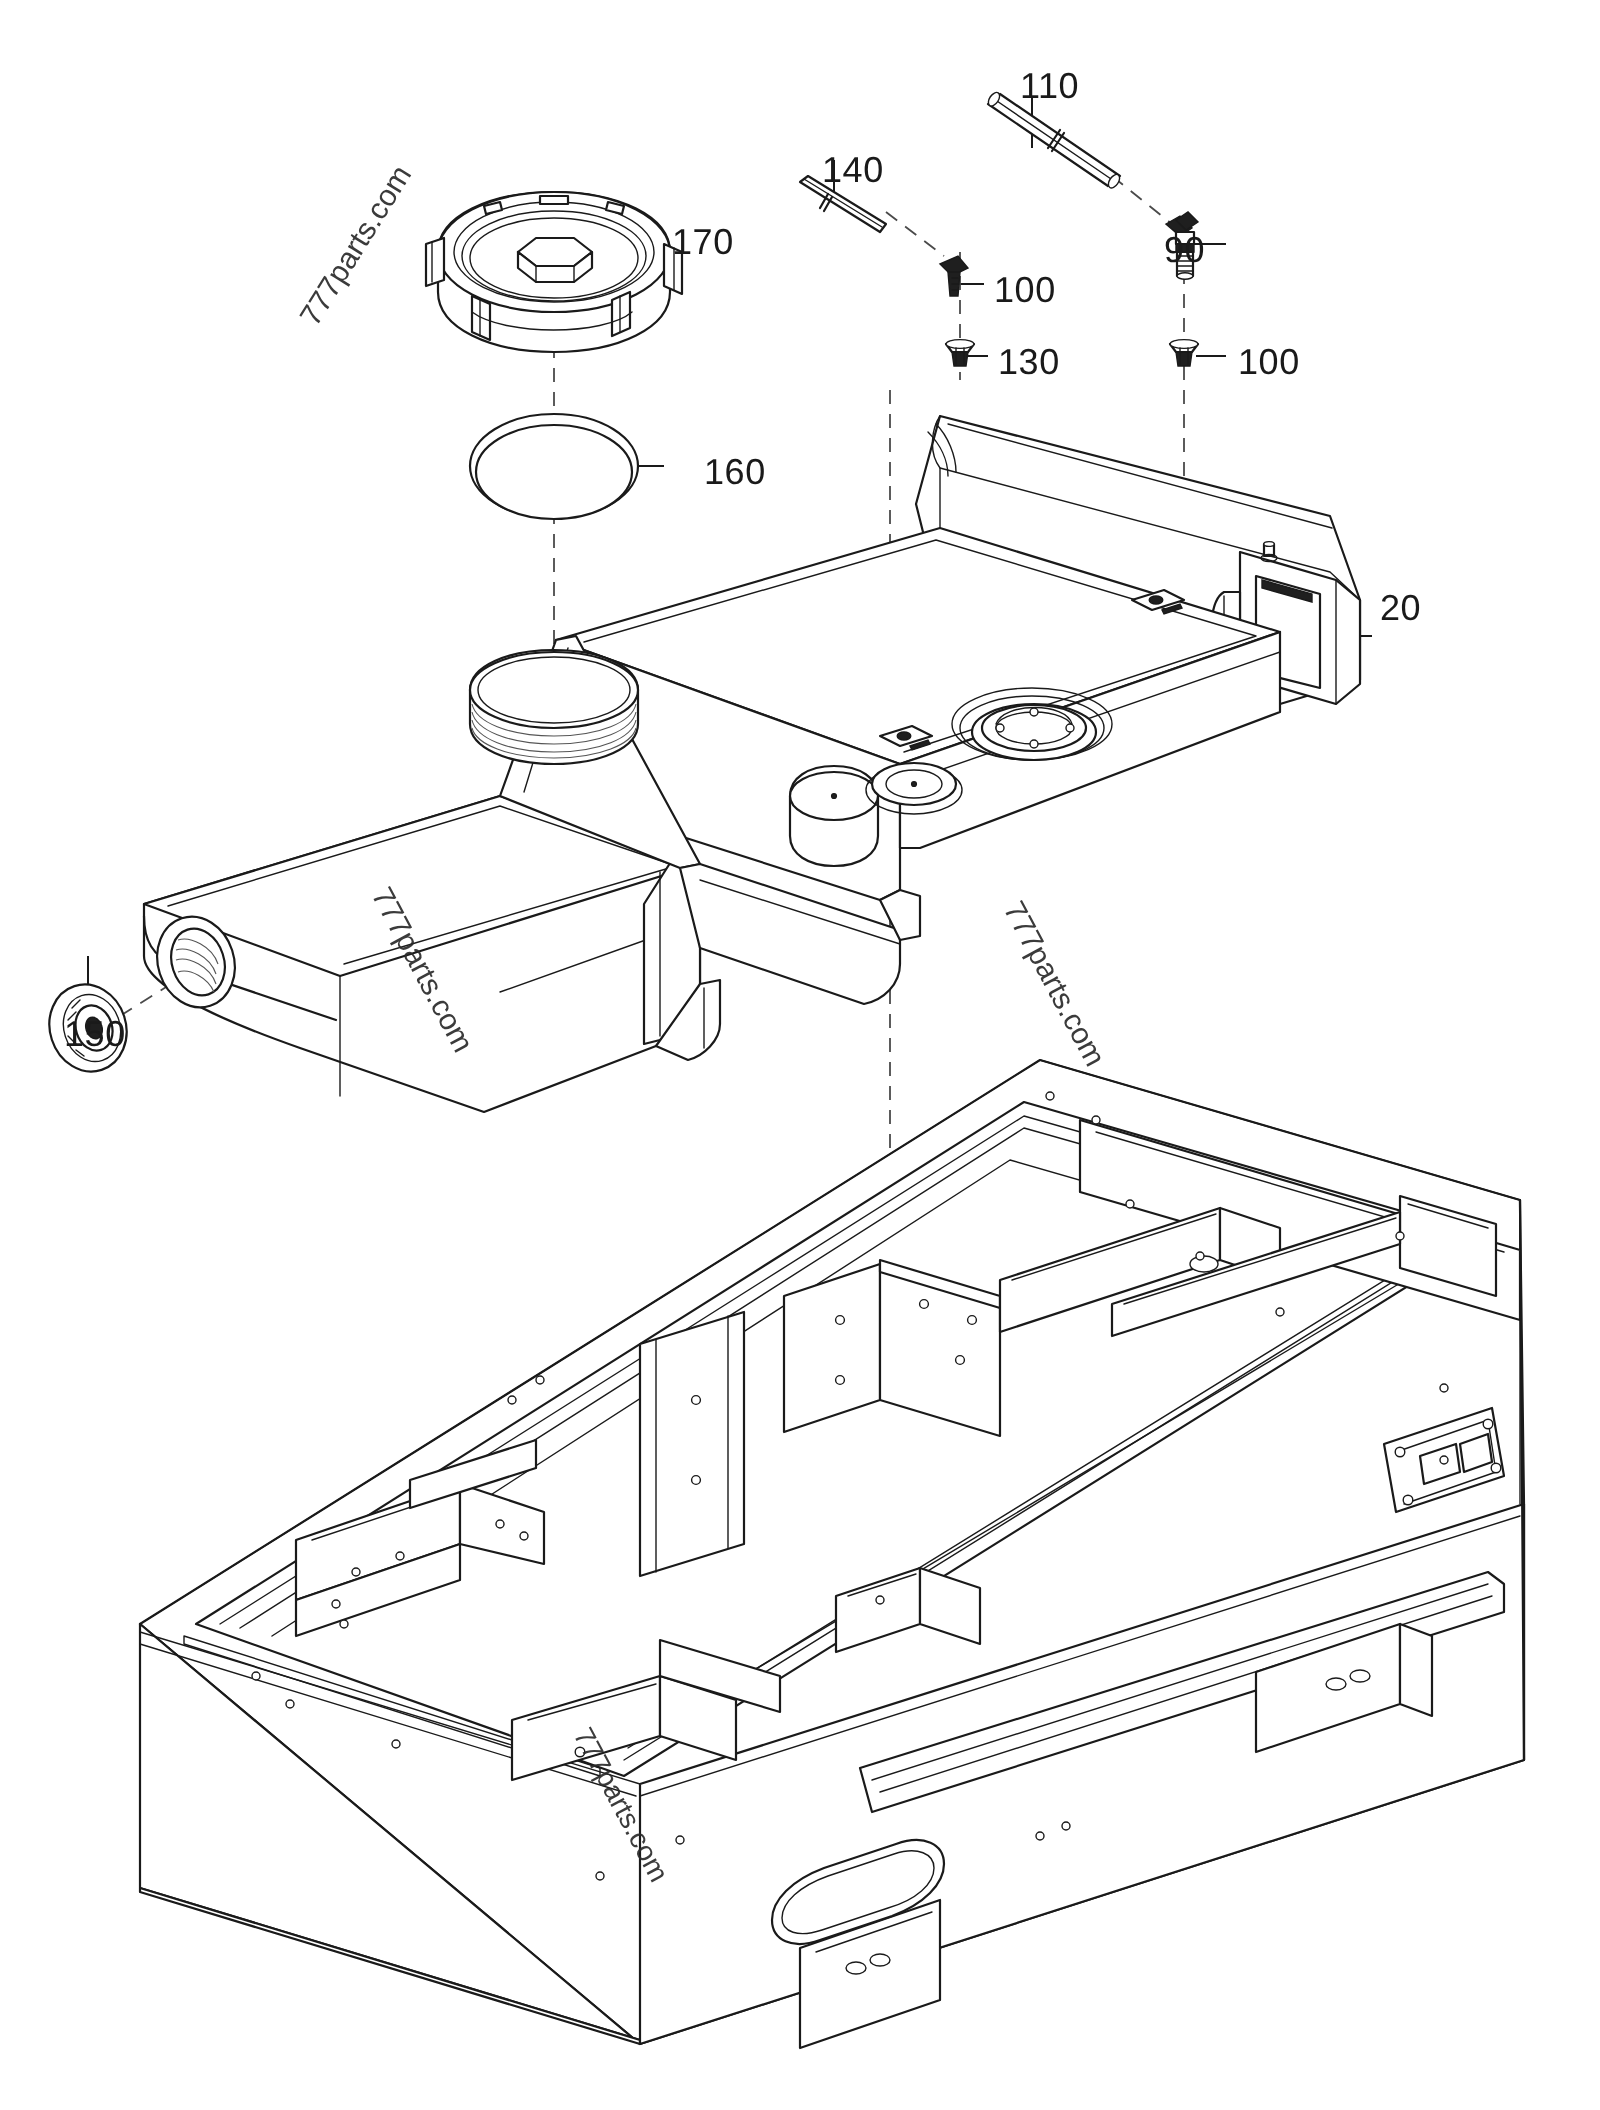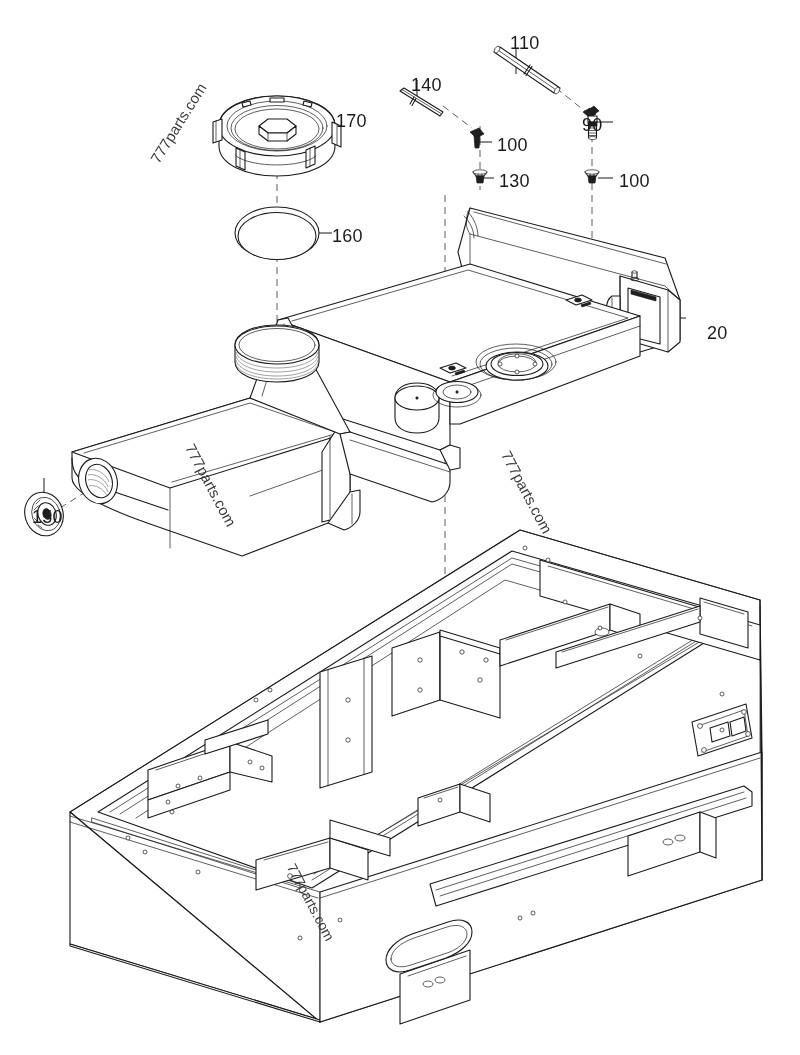--- a/index.html
+++ b/index.html
@@ -363,17 +363,17 @@
 <div class="wm" style="left:513px;top:448px;transform:rotate(62deg);font-size:15px;">777parts.com</div>
 <div class="wm" style="left:298px;top:861px;transform:rotate(62deg);font-size:14px;">777parts.com</div>
 
 <div class="lbl" style="left:510px;top:34px;">110</div>
 <div class="lbl" style="left:411px;top:76px;">140</div>
 <div class="lbl" style="left:582px;top:116px;">90</div>
 <div class="lbl" style="left:497px;top:136px;">100</div>
 <div class="lbl" style="left:499px;top:172px;">130</div>
 <div class="lbl" style="left:619px;top:172px;">100</div>
 <div class="lbl" style="left:336px;top:112px;">170</div>
-<div class="lbl" style="left:332px;top:227px;">160</div>
-<div class="lbl" style="left:690px;top:324px;margin-left:17px;">20</div>
+<div class="lbl" style="left:352px;top:227px;">160</div>
+<div class="lbl" style="left:690px;top:295px;">20</div>
 <div class="lbl" style="left:32px;top:464px;margin-top:44px;">150</div>
 
 </div>
 
 </body></html>

